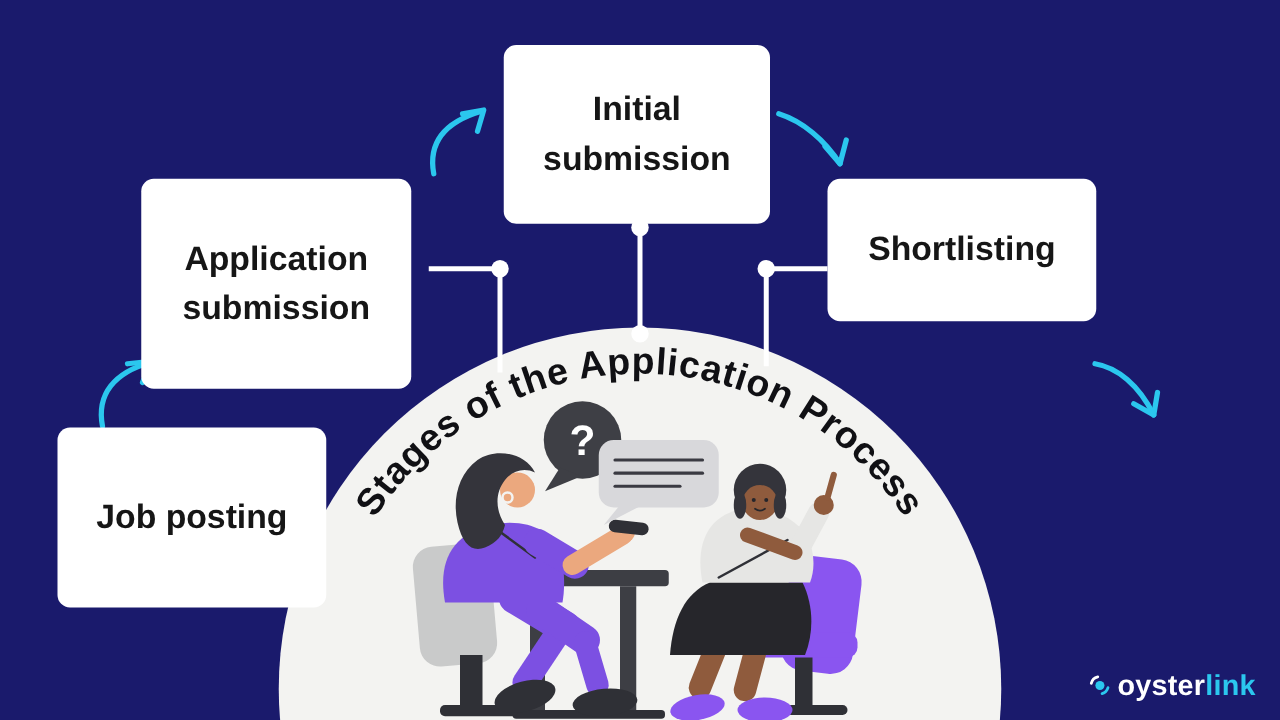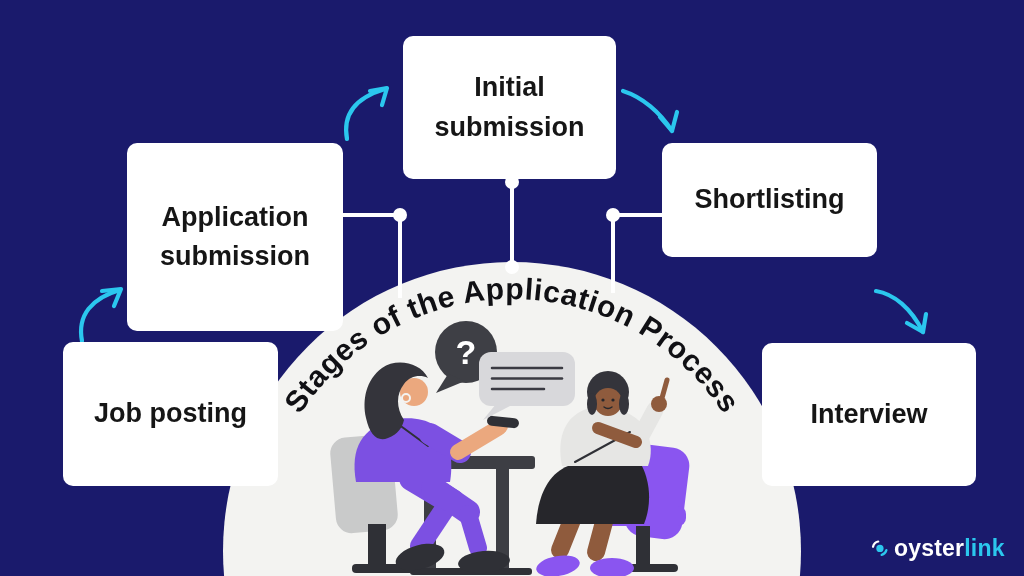--- a/index.html
+++ b/index.html
@@ -159,25 +159,24 @@
     <g>
       <path class="arrow" d="M 623 91 C 642 97 660 112 672 131"></path>
       <path class="arrow" d="M 660 117 L 672 131 L 677 112"></path>
     </g>
     <g>
       <path class="arrow" d="M 876 291 C 894 294 911 308 923 332"></path>
       <path class="arrow" d="M 907 323 L 923 332 L 926 314"></path>
     </g>
   </svg>
 
-  <div class="stage-box" style="left:63px;top:342px;width:215px;height:144px;">Job posting</div>
-  <div class="stage-box" style="left:127px;top:143px;width:216px;height:188px;">Application submission</div>
+  <div class="stage-box" style="left:46px;top:342px;width:215px;height:144px;">Job posting</div>
+  <div class="stage-box" style="left:113px;top:143px;width:216px;height:168px;">Application submission</div>
   <div class="stage-box" style="left:403px;top:36px;width:213px;height:143px;">Initial submission</div>
   <div class="stage-box" style="left:662px;top:143px;width:215px;height:114px;">Shortlisting</div>
-  <div class="stage-box" style="left:762px;top:343px;width:214px;height:143px;">Interview</div>
 
   <div class="brand">
     <svg width="19" height="20" viewBox="0 0 22 22">
       <path d="M 3.5 9.5 A 8 8 0 0 1 9.5 3.5" fill="none" stroke="#FFFFFF" stroke-width="2.6" stroke-linecap="round"></path>
       <circle cx="11.5" cy="11.5" r="4.2" fill="#2BC7EE"></circle>
       <path d="M 19 13.5 A 8 8 0 0 1 13.5 19" fill="none" stroke="#2BC7EE" stroke-width="2.6" stroke-linecap="round"></path>
     </svg>
     <span class="brand-text">
       <span class="brand-oyster">oyster</span><span class="brand-link">link</span>
     </span>

